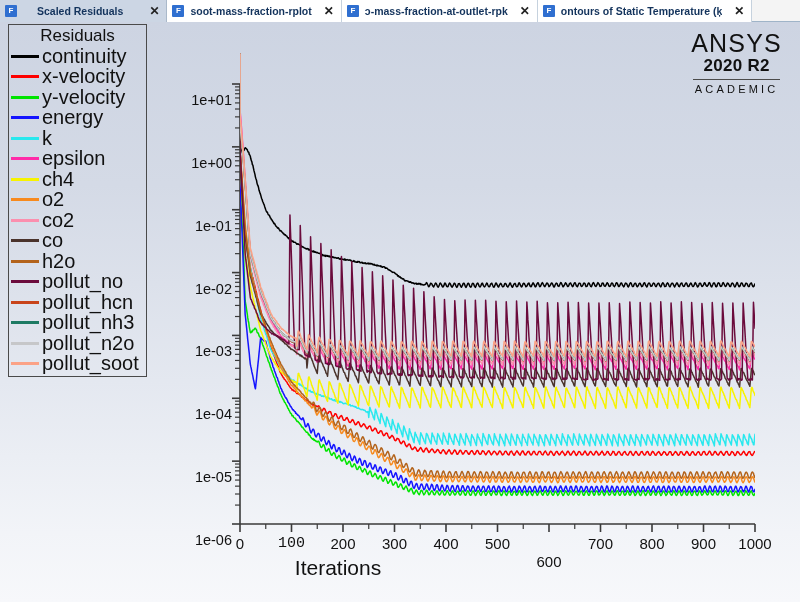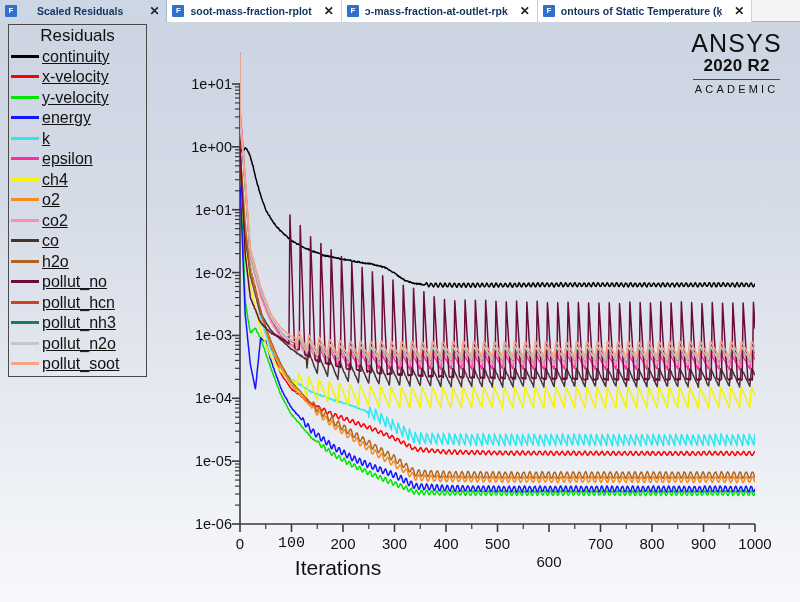--- a/index.html
+++ b/index.html
@@ -70,42 +70,41 @@
   }
   .lrow{
     display:flex;align-items:center;
     height:20.5px;
     padding-left:2px;
   }
   .lswatch{
     flex:0 0 auto;width:28px;height:3px;margin-right:3px;
   }
   .llabel{
-    flex:1 1 auto;font-size:16px;color:#111;line-height:17px;
+    flex:1 1 auto;font-size:20px;color:#111;line-height:17px;
     white-space:nowrap;
-    text-decoration:underline;
   }
 
   
   .logo{
     position:absolute;right:18px;top:8px;
     text-align:center;color:#111;
   }
   .logo .l1{font-size:25px;font-weight:normal;letter-spacing:1.2px;line-height:26px;}
   .logo .l2{font-size:17px;font-weight:bold;letter-spacing:.3px;line-height:20px;}
   .logo .lrule{height:1px;background:#4b4b4b;margin:3px 2px 3px 2px;}
   .logo .l3{font-size:11px;letter-spacing:3.2px;line-height:13px;}
 
   
   .plot-svg{position:absolute;left:0;top:0;width:800px;height:580px;}
   .ytick-label{
     position:absolute;right:0;font-size:14.5px;color:#111;
     text-align:right;line-height:14px;white-space:nowrap;
   }
-  .ylabels{position:absolute;left:168px;top:0;width:64px;height:432px;}
+  .ylabels{position:absolute;left:168px;top:16px;width:64px;height:432px;}
   .xlabels{position:absolute;left:0;top:0;width:800px;height:580px;}
   .xtick-label{
     position:absolute;font-size:15px;color:#111;line-height:16px;
     text-align:center;white-space:nowrap;transform:translateX(-50%);
   }
   .xaxis-title{
     position:absolute;left:0;width:676px;text-align:center;
     font-size:21px;color:#111;
   }
 </style>

